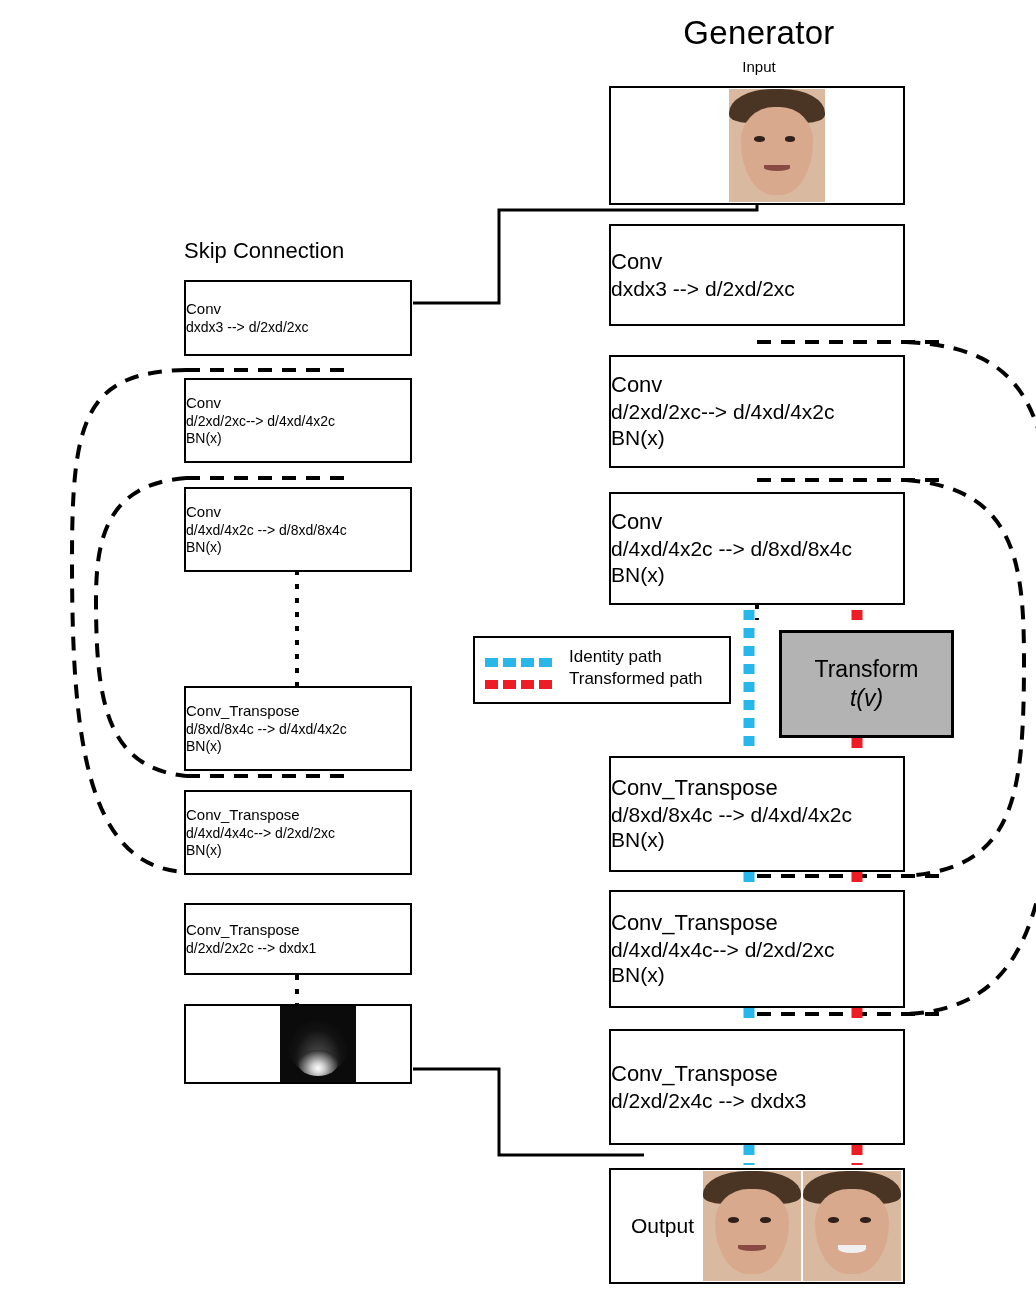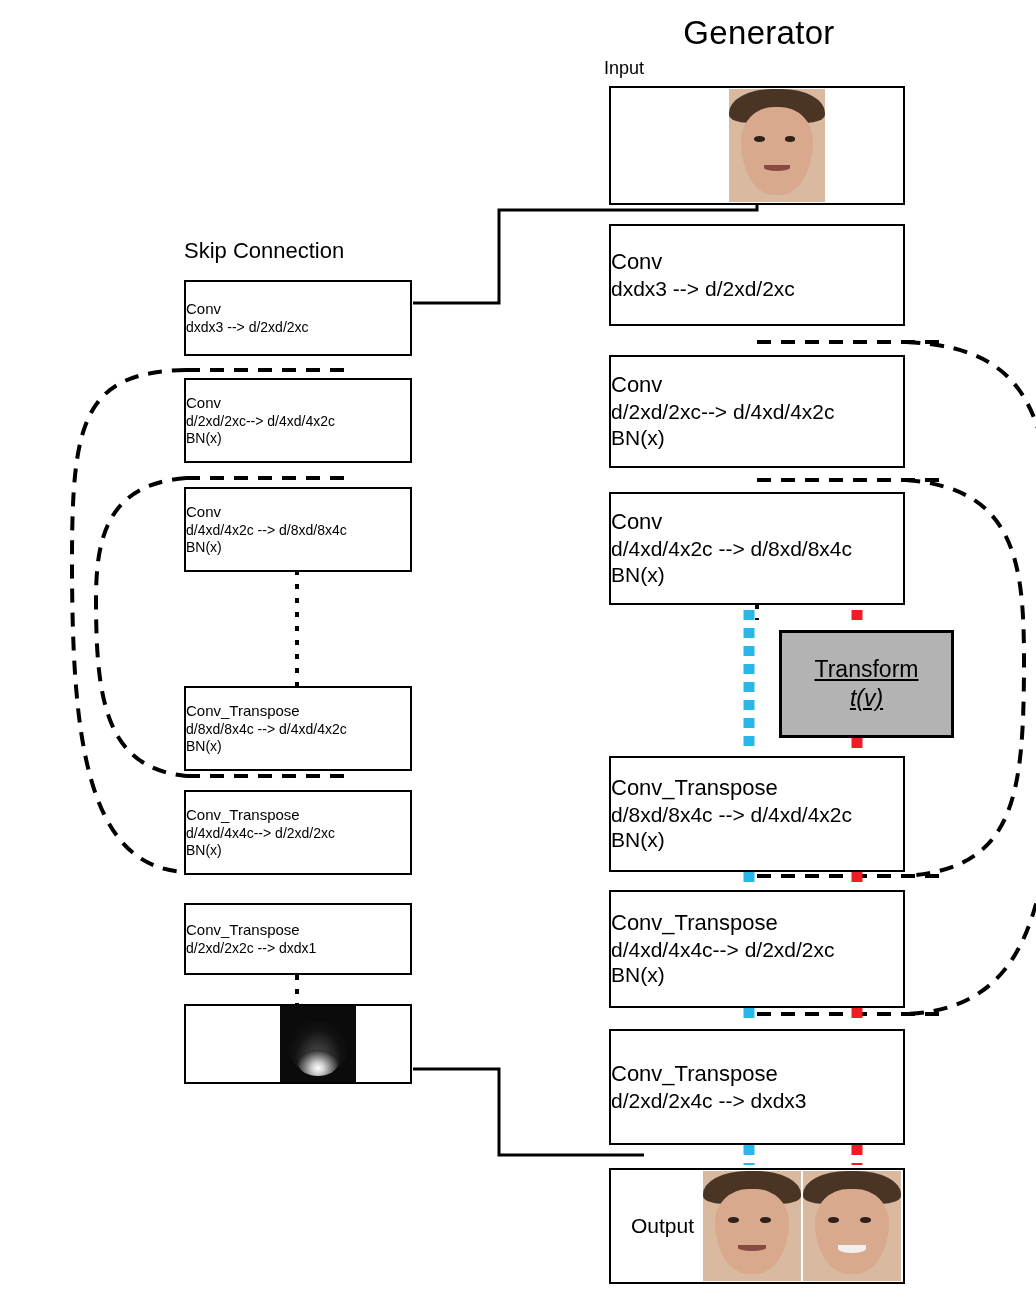--- a/index.html
+++ b/index.html
@@ -39,22 +39,22 @@
     text-align: center;
     font-size: 33px;
     font-weight: normal;
     letter-spacing: 0.3px;
   }
   .input-label {
     position: absolute;
     left: 560px;
     top: 58px;
     width: 310px;
-    text-align: left;
-    font-size: 18px;
+    text-align: center;
+    font-size: 15px;
   }
   .skip-title {
     position: absolute;
     left: 140px;
     top: 238px;
     width: 230px;
     text-align: left;
     font-size: 22px;
   }
   .box {
@@ -264,25 +264,39 @@
     <div>d/2xd/2xc--&gt; d/4xd/4x2c</div>
     <div>BN(x)</div>
   </div>
 
   <div class="box main-box" style="left:565px; top:492px; width:296px; height:113px;">
     <div class="ln1">Conv</div>
     <div>d/4xd/4x2c --&gt; d/8xd/8x4c</div>
     <div>BN(x)</div>
   </div>
 
-  <div class="transform-box" style="left:735px; top:630px; width:175px; height:108px;text-decoration:underline;">
+  <div class="transform-box" style="left:735px; top:630px; width:175px; height:108px;">
     <div>Transform</div>
     <div class="tv">t(v)</div>
   </div>
 
+  <div class="legend" style="left:429px; top:636px; width:258px; height:68px;">
+    <div class="legend-row">
+      <span class="legend-dashes">
+        <i style="background:#29b6e8"></i><i style="background:#29b6e8"></i><i style="background:#29b6e8"></i><i style="background:#29b6e8"></i>
+      </span>
+      <span class="legend-label">Identity path</span>
+    </div>
+    <div class="legend-row">
+      <span class="legend-dashes">
+        <i style="background:#ee1c25"></i><i style="background:#ee1c25"></i><i style="background:#ee1c25"></i><i style="background:#ee1c25"></i>
+      </span>
+      <span class="legend-label">Transformed path</span>
+    </div>
+  </div>
 
   <div class="box main-box" style="left:565px; top:756px; width:296px; height:116px;">
     <div class="ln1">Conv_Transpose</div>
     <div>d/8xd/8x4c --&gt; d/4xd/4x2c</div>
     <div>BN(x)</div>
   </div>
 
   <div class="box main-box" style="left:565px; top:890px; width:296px; height:118px;">
     <div class="ln1">Conv_Transpose</div>
     <div>d/4xd/4x4c--&gt; d/2xd/2xc</div>

